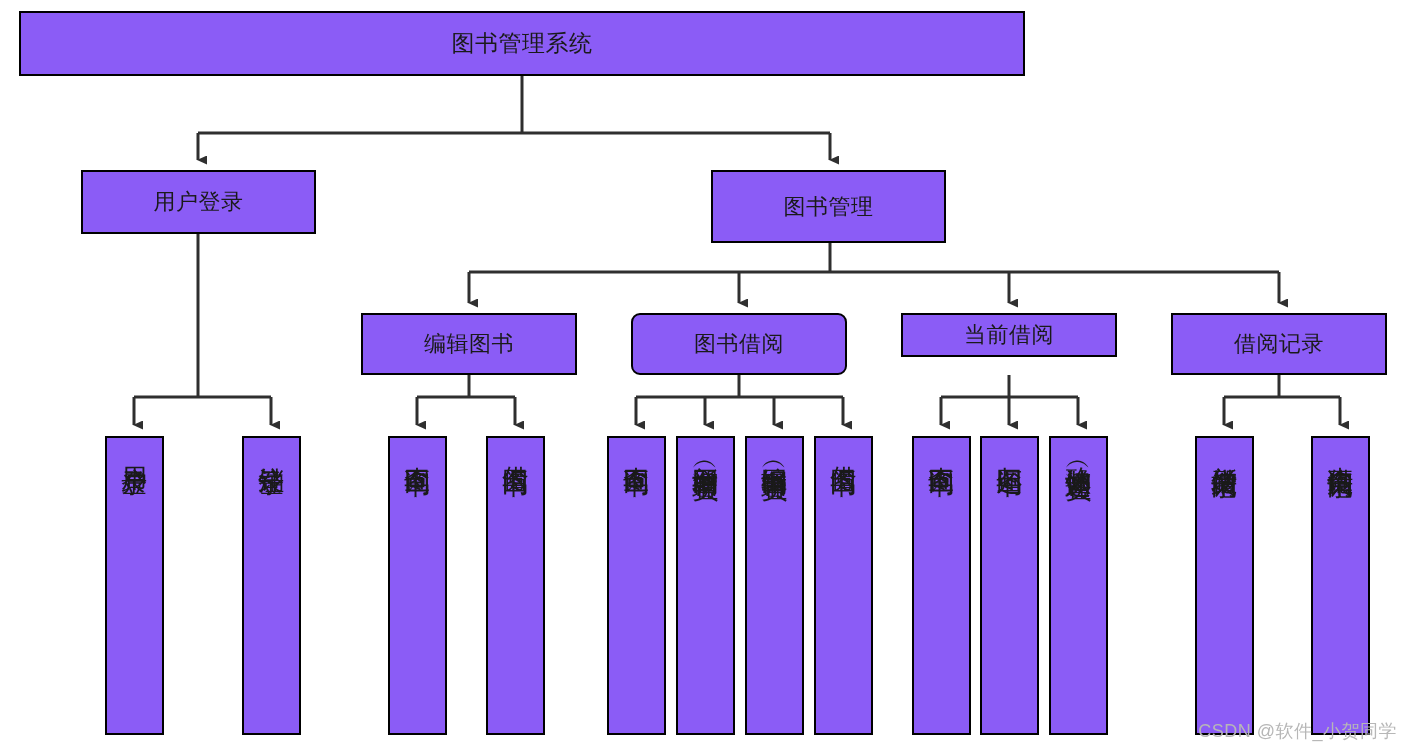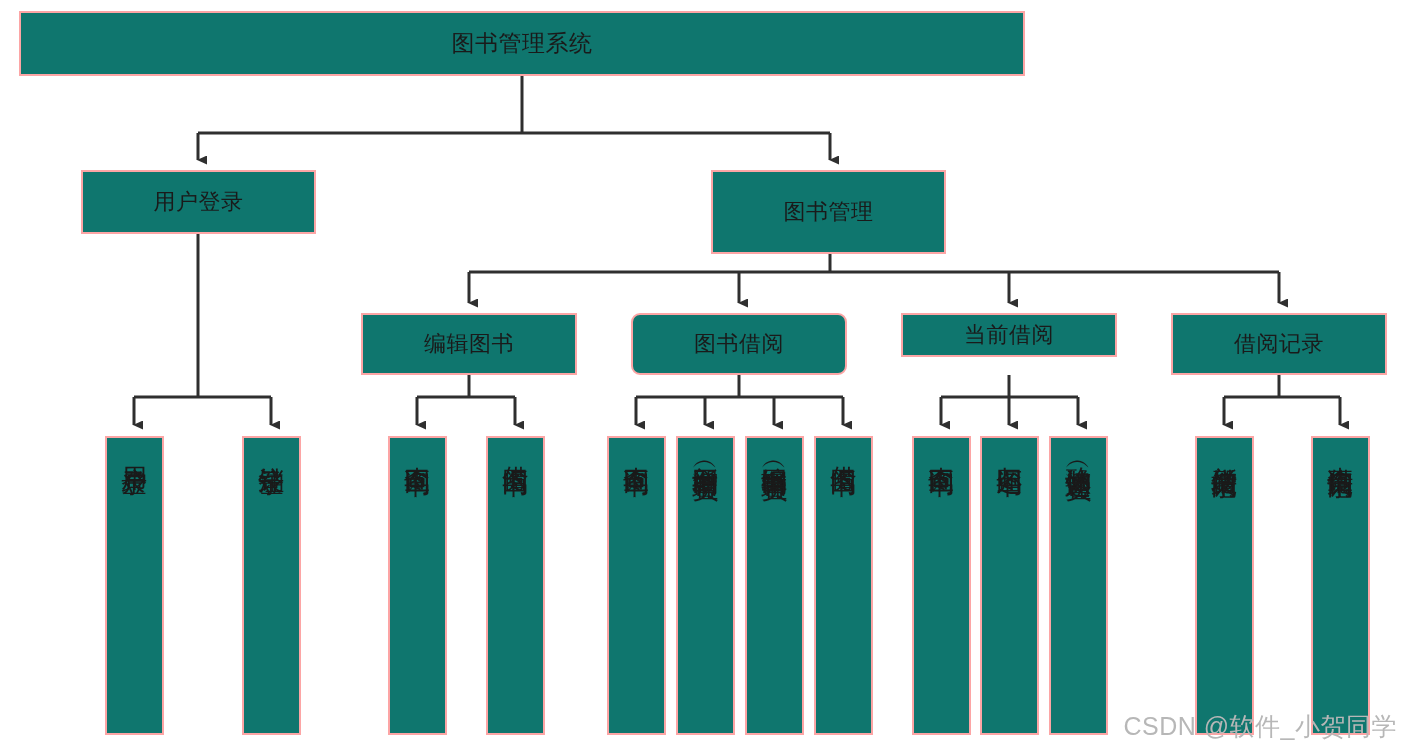--- a/index.html
+++ b/index.html
@@ -20,22 +20,22 @@
   svg.diagram-svg {
     position: absolute;
     left: 0;
     top: 0;
     width: 1405px;
     height: 747px;
   }
   .node-box {
     position: absolute;
     box-sizing: border-box;
-    background: #0f766e;
-    border: 2px solid #fca5a5;
+    background: #8b5cf6;
+    border: 2px solid #000000;
     display: flex;
     align-items: center;
     justify-content: center;
     color: #1a1a1a;
   }
   .node-label {
     display: block;
     text-align: center;
     line-height: 1.18;
     letter-spacing: 0.5px;
@@ -56,21 +56,21 @@
     writing-mode: vertical-rl;
     text-orientation: upright;
     font-size: 26px;
     line-height: 1.02;
     letter-spacing: 1.5px;
   }
   .watermark {
     position: absolute;
     right: 8px;
     bottom: 4px;
-    font-size: 25px;
+    font-size: 18px;
     color: #b7b7b7;
     letter-spacing: 0.5px;
     white-space: nowrap;
     pointer-events: none;
   }
 </style>
 </head>
 <body>
 
 <div id="diagram-root">
@@ -126,21 +126,21 @@
   </svg>
 
   <div class="node-box node-horizontal node-root" style="left:19px; top:11px; width:1006px; height:65px;">
     <span class="node-label">图书管理系统</span>
   </div>
 
   <div class="node-box node-horizontal" style="left:81px; top:170px; width:235px; height:64px;">
     <span class="node-label">用户登录</span>
   </div>
 
-  <div class="node-box node-horizontal" style="left:711px; top:170px; width:235px; height:84px;">
+  <div class="node-box node-horizontal" style="left:711px; top:170px; width:235px; height:73px;">
     <span class="node-label">图书管理</span>
   </div>
 
   <div class="node-box node-horizontal" style="left:361px; top:313px; width:216px; height:62px;">
     <span class="node-label">编辑图书</span>
   </div>
 
   <div class="node-box node-horizontal" style="left:631px; top:313px; width:216px; height:62px;border-radius:9px;">
     <span class="node-label">图书借阅</span>
   </div>

